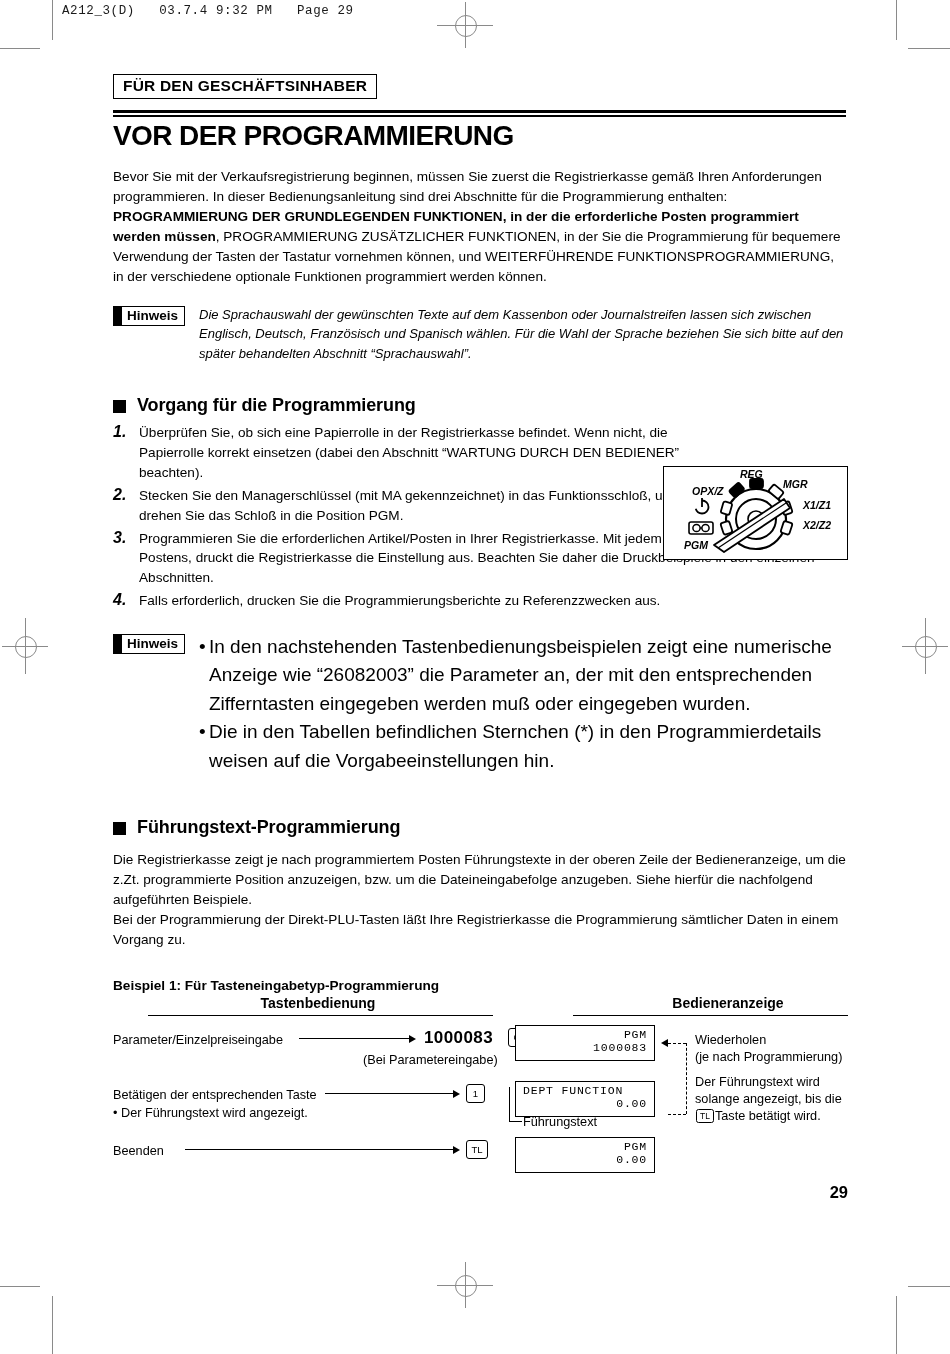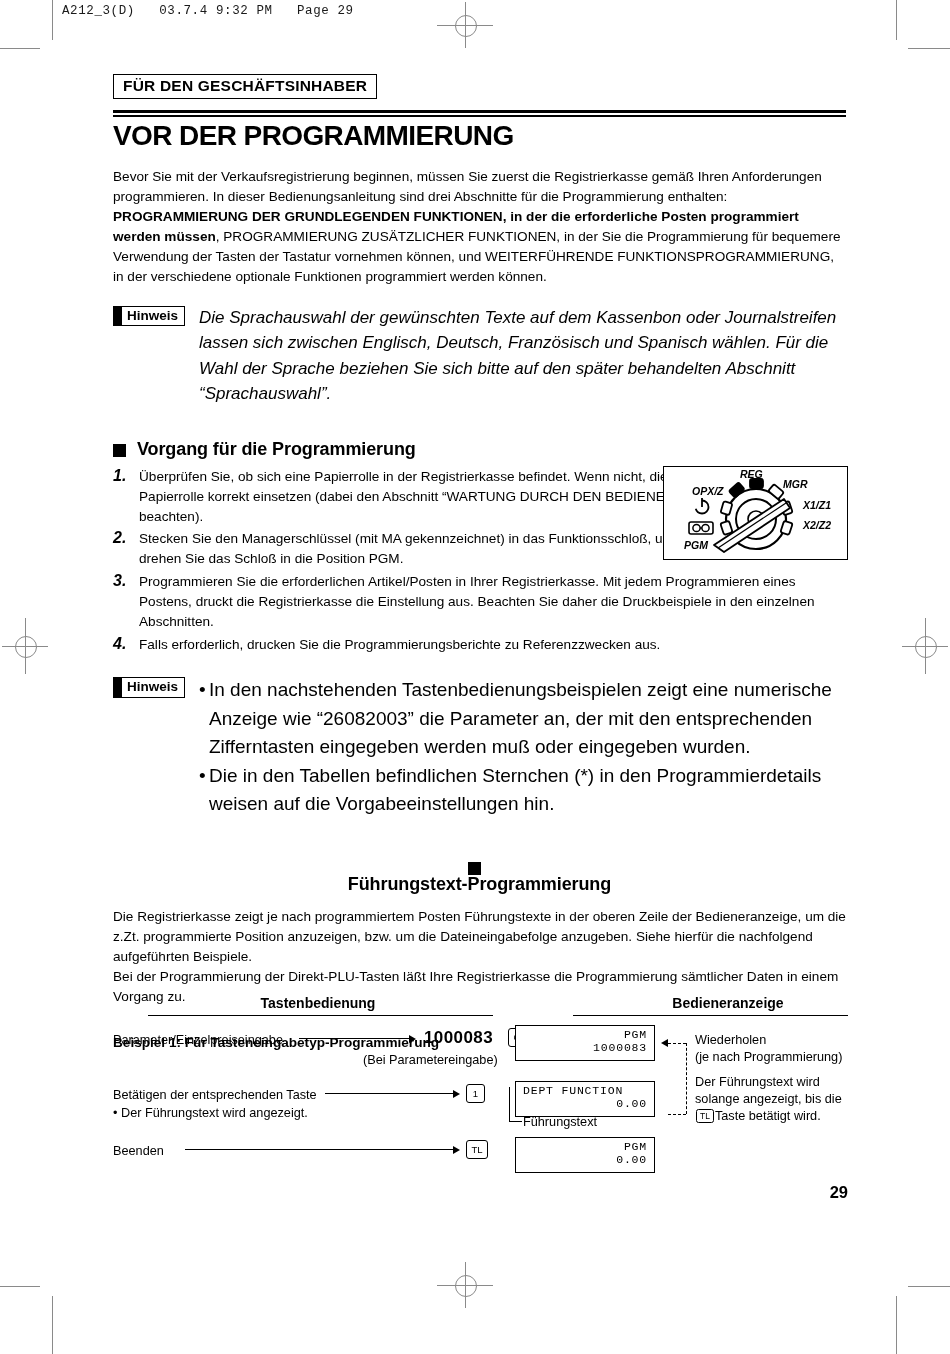--- a/index.html
+++ b/index.html
@@ -77,21 +77,21 @@
     border: 1.2px solid #000;
     background: #fff;
   }
   .note-tag .bar { width: 8px; background: #000; }
   .note-tag .lbl {
     font-size: 13.5px; font-weight: bold;
     padding: 0px 6px 1px 5px;
     line-height: 1.3;
   }
   .note-text {
-    font-size: 17px;
+    font-size: 13px;
     font-style: italic;
     line-height: 1.5;
   }
   .note-list { margin: 0; padding: 0; list-style: none; }
   .note-list li {
     position: relative;
     padding-left: 10px;
     font-size: 19px;
     line-height: 1.5;
   }
@@ -308,21 +308,21 @@
         <div class="bar"></div>
         <div class="lbl">Hinweis</div>
       </div>
       <ul class="note-list">
         <li>In den nachstehenden Tastenbedienungsbeispielen zeigt eine numerische Anzeige wie “26082003” die Parameter an, der mit den entsprechenden Zifferntasten eingegeben werden muß oder eingegeben wurden.</li>
         <li>Die in den Tabellen befindlichen Sternchen (*) in den Programmierdetails weisen auf die Vorgabeeinstellungen hin.</li>
       </ul>
     </div>
 
     
-    <h2 class="section" style="margin-top:42px;flex-direction:column;">
+    <h2 class="section" style="margin-top:42px;">
       <span class="sq"></span>
       <span>Führungstext-Programmierung</span>
     </h2>
 
     <p class="body" style="margin-top:12px;">Die Registrierkasse zeigt je nach programmiertem Posten Führungstexte in der oberen Zeile der Bedieneranzeige, um die z.Zt. programmierte Position anzuzeigen, bzw. um die Dateineingabefolge anzugeben. Siehe hierfür die nachfolgend aufgeführten Beispiele.</p>
     <p class="body" style="margin-top:0;">Bei der Programmierung der Direkt-PLU-Tasten läßt Ihre Registrierkasse die Programmierung sämtlicher Daten in einem Vorgang zu.</p>
 
     
     <div class="ex-head">Beispiel 1:  Für Tasteneingabetyp-Programmierung</div>
   </div>

